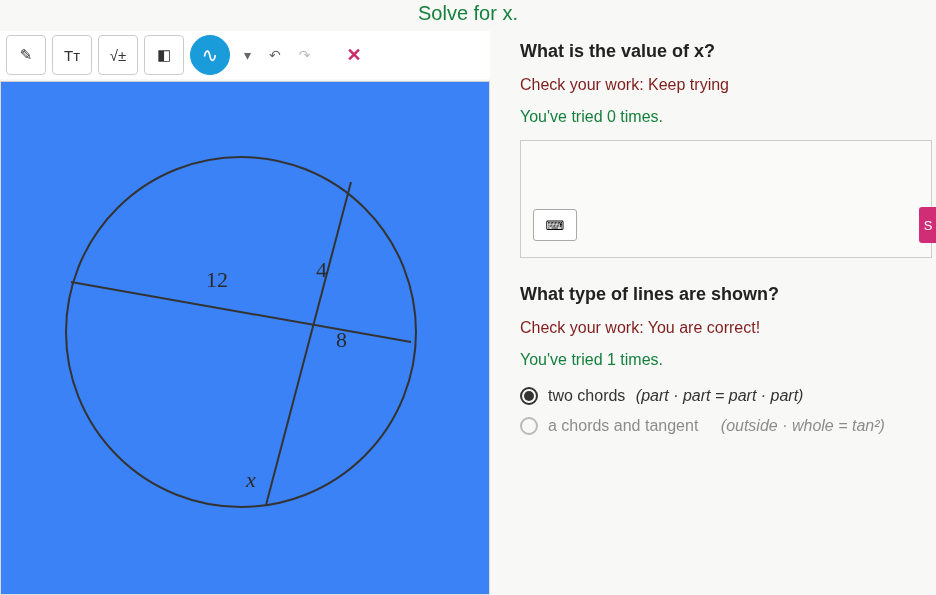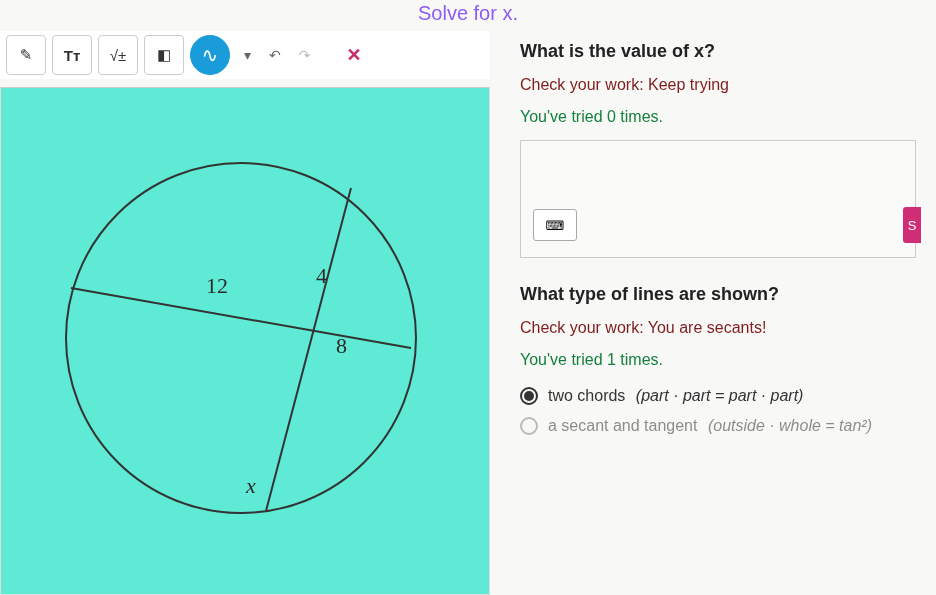--- a/index.html
+++ b/index.html
@@ -8,21 +8,21 @@
       background: #f8f8f6;
       width: 936px;
       height: 595px;
       overflow: hidden;
       color: #333;
     }
     .container { display: flex; flex-direction: column; height: 100%; }
     .header-title {
       text-align: center;
       font-size: 20px;
-      color: #8b5cf6;
+      color: #15803d;
       padding: 2px 0 6px 0;
       font-weight: 400;
     }
     .main { display: flex; flex: 1; }
     .left {
       width: 490px;
       display: flex;
       flex-direction: column;
     }
     .toolbar {
@@ -58,29 +58,29 @@
       align-items: center;
       gap: 10px;
       color: #666;
       font-size: 14px;
       margin-left: 4px;
     }
     .toolbar-mini span { cursor: pointer; padding: 4px; }
     .close-x { color: #cc2a6a; font-weight: 700; font-size: 18px; }
     .canvas-area {
       flex: 1;
-      background: #5eead4;
+      background: #3b82f6;
       border: 1px solid #ddd;
       border-top: 1px solid #ccc;
-      margin-top: 8px;
+      margin-top: 2px;
       position: relative;
     }
     .right {
       flex: 1;
-      padding: 10px 20px 0 30px;
+      padding: 10px 4px 0 30px;
       display: flex;
       flex-direction: column;
       gap: 14px;
     }
     .question { font-weight: 700; font-size: 18px; color: #222; }
     .check-line { font-size: 16px; color: #7f1d1d; }
     .tries-line { font-size: 16px; color: #15803d; }
     .answer-area {
       border: 1px solid #ccc;
       background: #fafaf8;
@@ -153,21 +153,21 @@
 
 <div class="container">
   <div class="header-title">Solve for x.</div>
   <div class="main">
     <div class="left">
       <div class="toolbar">
         <button class="tool-btn">
           <span>✎</span>
         </button>
         <button class="tool-btn">
-          <span style="font-weight:700;">Tᴛ</span>
+          <span style="font-weight:400;">Tᴛ</span>
         </button>
         <button class="tool-btn">
           <span>√±</span>
         </button>
         <button class="tool-btn">
           <span>◧</span>
         </button>
         <button class="tool-btn primary">
           <span style="font-size:20px;">∿</span>
         </button>
@@ -200,34 +200,34 @@
         <input class="answer-input" placeholder="" style="">
         <div class="answer-bottom">
           <button class="kb-btn">
             <span>⌨</span>
           </button>
           <div class="submit-stub">S</div>
         </div>
       </div>
 
       <div class="question" style="margin-top:12px;">What type of lines are shown?</div>
-      <div class="check-line">Check your work: You are secants!</div>
+      <div class="check-line">Check your work: You are correct!</div>
       <div class="tries-line">You've tried 1 times.</div>
 
       <div class="radio-group">
         <div class="radio-row">
           <span class="radio selected"></span>
           <span>
             <span>two chords</span>
             <span class="formula" style="margin-left:6px;">(part · part  =  part · part)</span>
           </span>
         </div>
         <div class="radio-row" style="opacity:0.55;">
           <span class="radio"></span>
           <span>
-            <span>a secant and tangent</span>
-            <span class="formula" style="margin-left:6px;">(outside · whole  =  tan²)</span>
+            <span>a chords and tangent</span>
+            <span class="formula" style="margin-left:18px;">(outside · whole  =  tan²)</span>
           </span>
         </div>
       </div>
     </div>
   </div>
 </div>
 
 </body></html>

